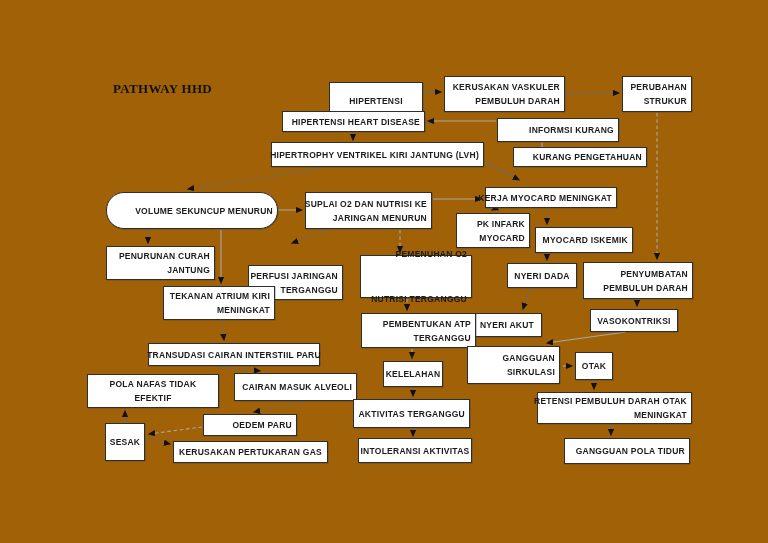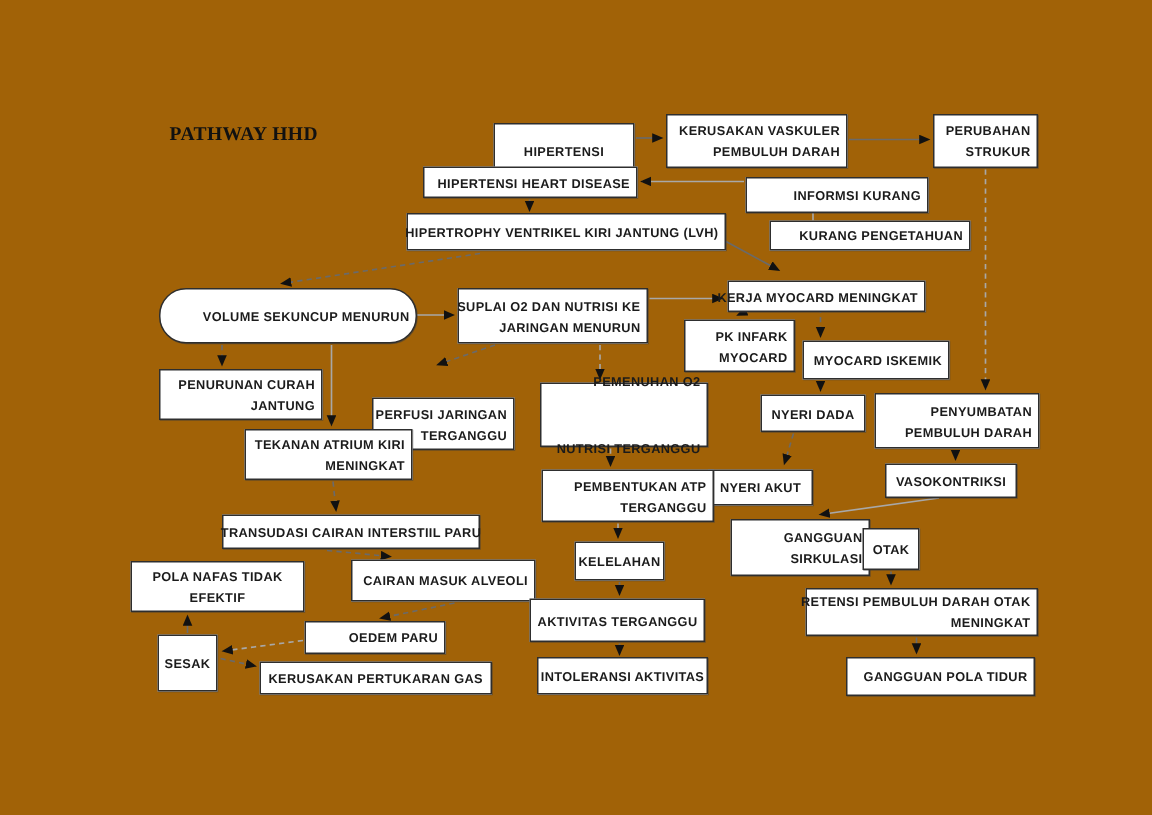--- a/index.html
+++ b/index.html
@@ -140,31 +140,31 @@
       <div class="node center" style="left: 590px; top: 309px; width: 88px; height: 23px;">
         <span>VASOKONTRIKSI</span>
       </div>
       <div class="node" style="left: 361px; top: 313px; width: 115px; height: 35px;">
         <span>PEMBENTUKAN ATP</span>
         <span>TERGANGGU</span>
       </div>
       <div class="node center" style="left: 148px; top: 343px; width: 172px; height: 23px;">
         <span>TRANSUDASI CAIRAN INTERSTIIL PARU</span>
       </div>
-      <div class="node" style="left: 467px; top: 346px; width: 93px; height: 38px; margin-left: 20px;">
+      <div class="node" style="left: 467px; top: 346px; width: 93px; height: 38px;">
         <span>GANGGUAN</span>
         <span>SIRKULASI</span>
       </div>
       <div class="node center" style="left: 575px; top: 352px; width: 38px; height: 28px;">
         <span>OTAK</span>
       </div>
       <div class="node center" style="left: 383px; top: 361px; width: 60px; height: 26px;">
         <span>KELELAHAN</span>
       </div>
-      <div class="node center" style="left: 87px; top: 374px; width: 116px; height: 34px;">
+      <div class="node center" style="left: 87px; top: 374px; width: 132px; height: 34px;">
         <span>POLA NAFAS TIDAK</span>
         <span>EFEKTIF</span>
       </div>
       <div class="node" style="left: 234px; top: 373px; width: 123px; height: 28px;">
         <span>CAIRAN MASUK ALVEOLI</span>
       </div>
       <div class="node" style="left: 537px; top: 392px; width: 155px; height: 32px;">
         <span>RETENSI PEMBULUH DARAH OTAK</span>
         <span>MENINGKAT</span>
       </div>

